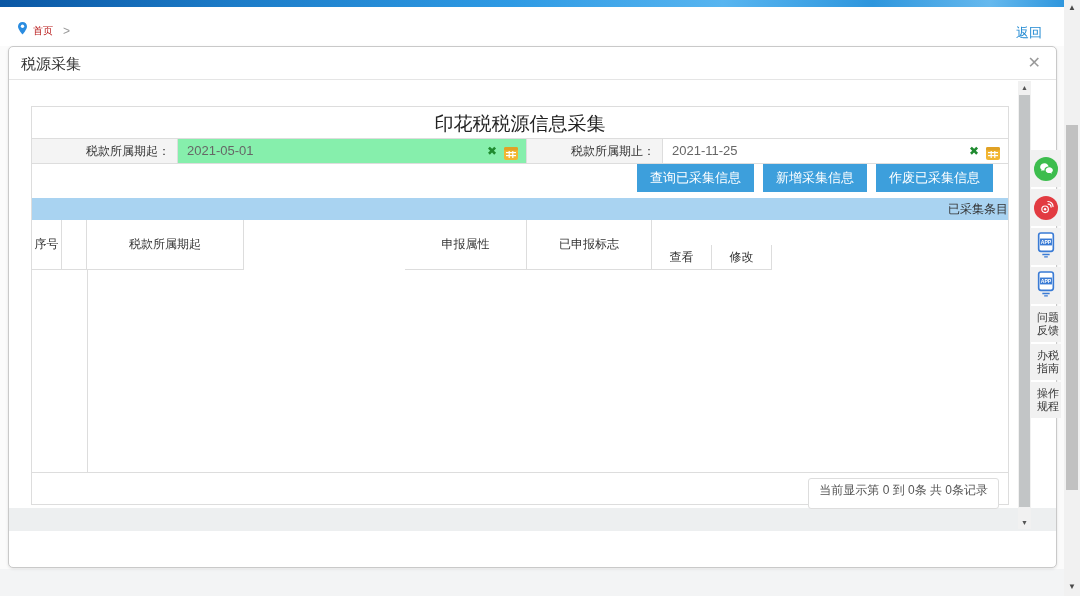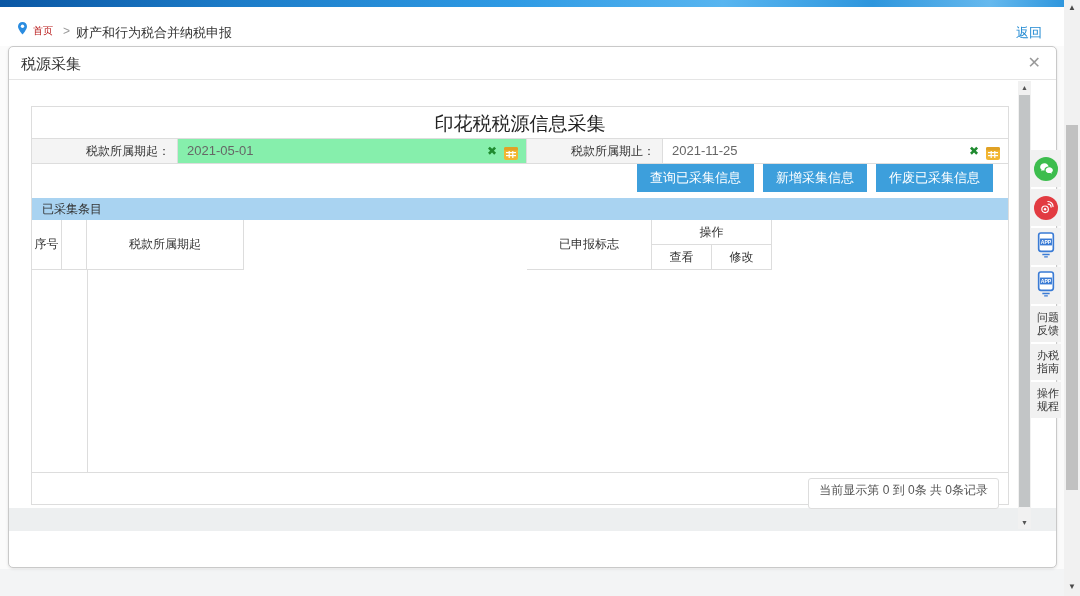--- a/index.html
+++ b/index.html
@@ -39,21 +39,21 @@
   .fr-value-end { left:630px; width:346px; border-left:1px solid #ddd; background:#fff; }
   .date-text { margin-left:9px; font-size:13px; color:#666; }
   .clear-x { position:absolute; right:29px; top:0; color:#1f8a2f; font-weight:bold; font-size:12px; cursor:pointer; }
   .cal-icon { position:absolute; right:8px; top:5px; width:14px; height:14px; cursor:pointer; }
   
   .btn-row { position:absolute; top:57px; right:15px; height:28px; display:flex; gap:9px; }
   .btn { height:28px; padding:0 13px; background:#3d9fdc; color:#fff; font-size:13px;
     border:none; border-radius:0; line-height:28px; cursor:pointer; font-family:inherit; }
   
   .section-bar { position:absolute; top:91px; left:0; width:976px; height:22px; background:#a9d3f1;
-    line-height:22px; padding-left:10px; font-size:12px; color:#333; }
+    line-height:22px; padding-left:10px; font-size:12px; color:#333;text-align:right; }
   
   .thead { position:absolute; top:113px; left:0; width:976px; height:50px; font-size:12px; color:#333; }
   .th { position:absolute; border-right:1px solid #ddd; border-bottom:1px solid #ddd;
     display:flex; align-items:center; justify-content:center; background:#fff; }
   .th-seq   { left:0;   top:0;  width:30px;  height:50px; }
   .th-sel   { left:30px; top:0; width:25px;  height:50px; }
   .th-start { left:55px; top:0; width:157px; height:50px; }
   .th-end   { left:212px; top:0; width:161px; height:50px; }
   .th-attr  { left:373px; top:0; width:122px; height:50px; }
   .th-flag  { left:495px; top:0; width:125px; height:50px; }
@@ -97,21 +97,20 @@
 
 <div class="breadcrumb-bar">
   <span class="crumb-pin">
     <svg width="11" height="13" viewBox="0 0 11 13">
         <path d="M5.5 0C2.9 0 1 2 1 4.4c0 3 4.5 8 4.5 8s4.5-5 4.5-8C10 2 8.1 0 5.5 0z" fill="#2a8ce0"></path>
         <circle cx="5.5" cy="4.3" r="1.7" fill="#fff"></circle>
       </svg>
   </span>
   <a class="crumb-home">首页</a>
   <span class="crumb-sep">&gt;</span>
-  <span class="crumb-current">财产和行为税合并纳税申报</span>
   <a class="back-link">返回</a>
 </div>
 
 <div class="page-bottom"></div>
 
 <div class="outer-panel">
   <div class="modal-header">
     <span class="modal-title">税源采集</span>
     <span class="close-btn">✕</span>
   </div>
@@ -159,22 +158,22 @@
       <button class="btn">新增采集信息</button>
       <button class="btn">作废已采集信息</button>
     </div>
 
     <div class="section-bar">已采集条目</div>
 
     <div class="thead">
       <div class="th th-seq">序号</div>
       <div class="th th-sel"></div>
       <div class="th th-start">税款所属期起</div>
+      <div class="th th-attr">申报属性</div>
       <div class="th th-flag">已申报标志</div>
-      <div class="th th-op">操作</div>
       <div class="th th-view">查看</div>
       <div class="th th-mod">修改</div>
     </div>
 
     <div class="tbody">
       <div class="tbody-vline"></div>
     </div>
 
     <div class="pagination">当前显示第 0 到 0条 共 0条记录</div>
   </div>

